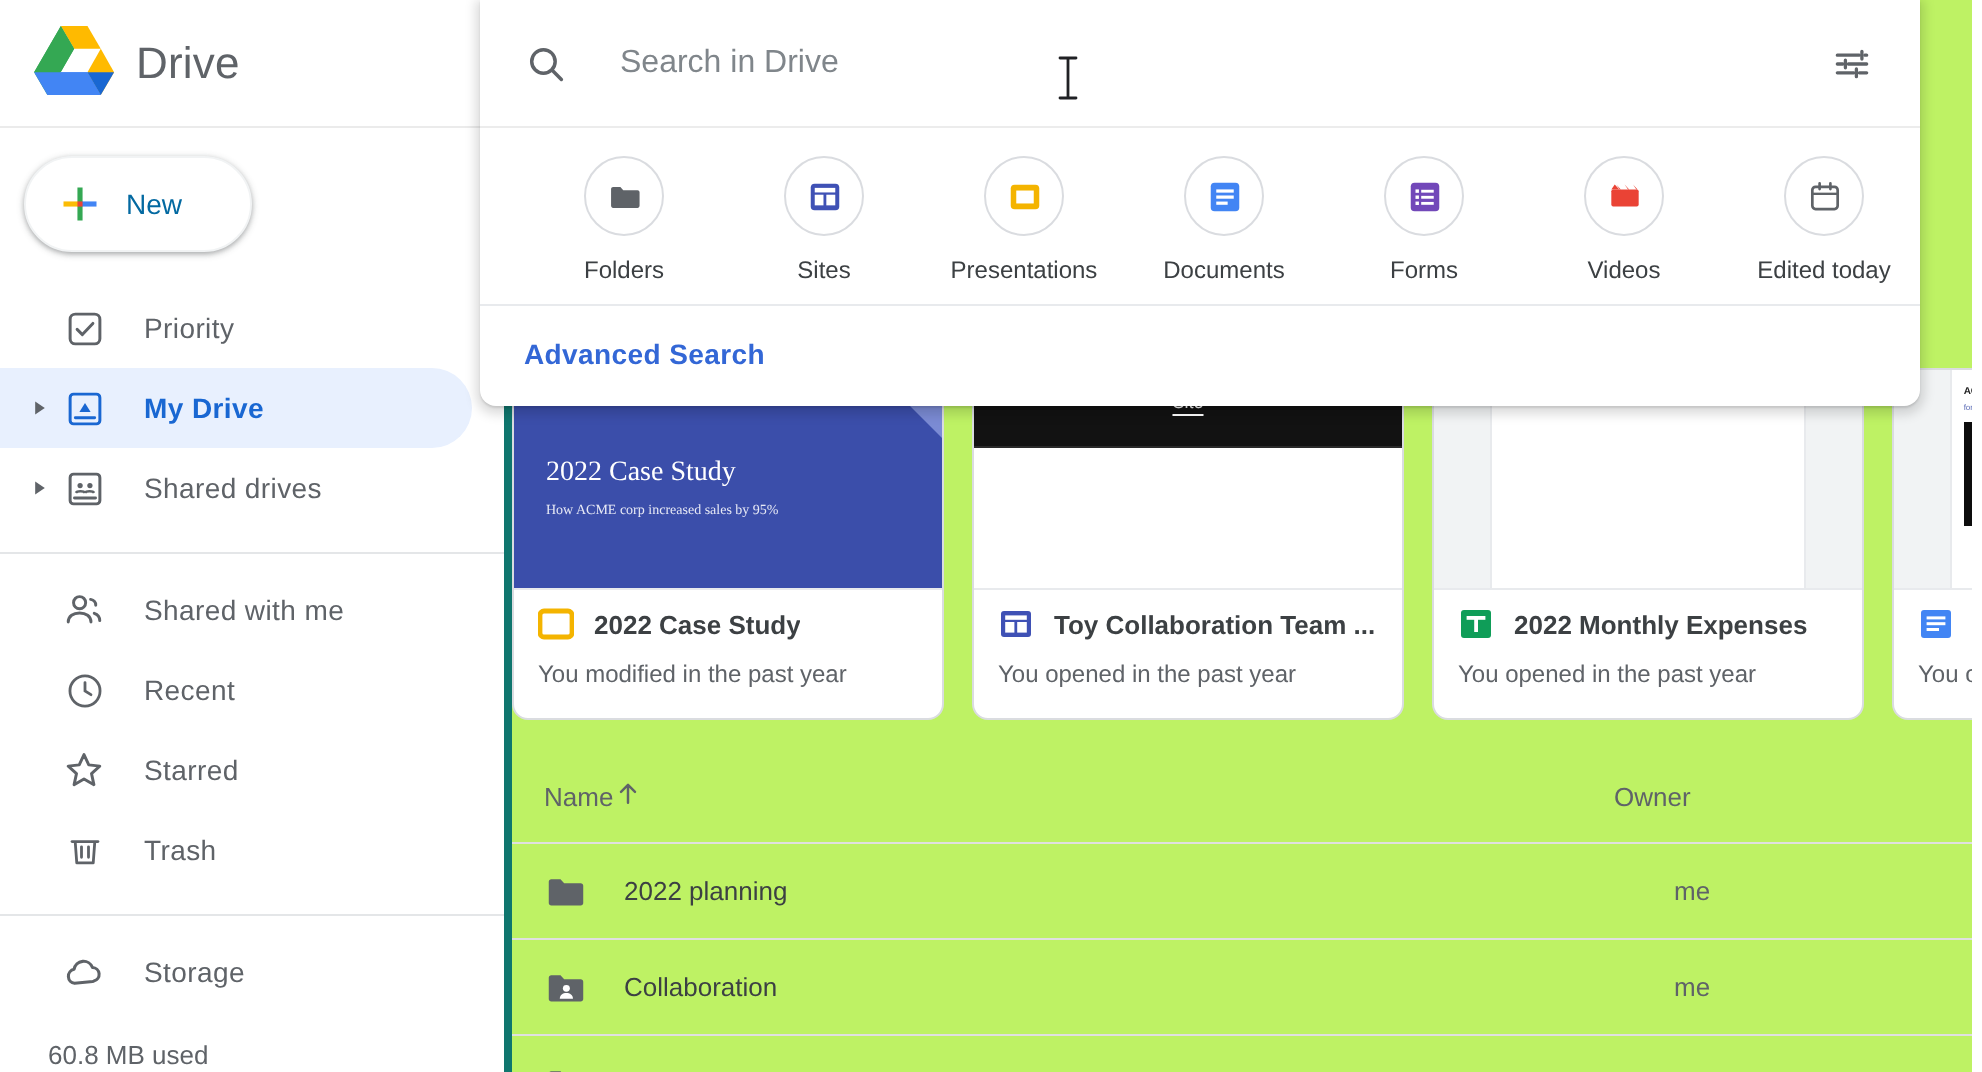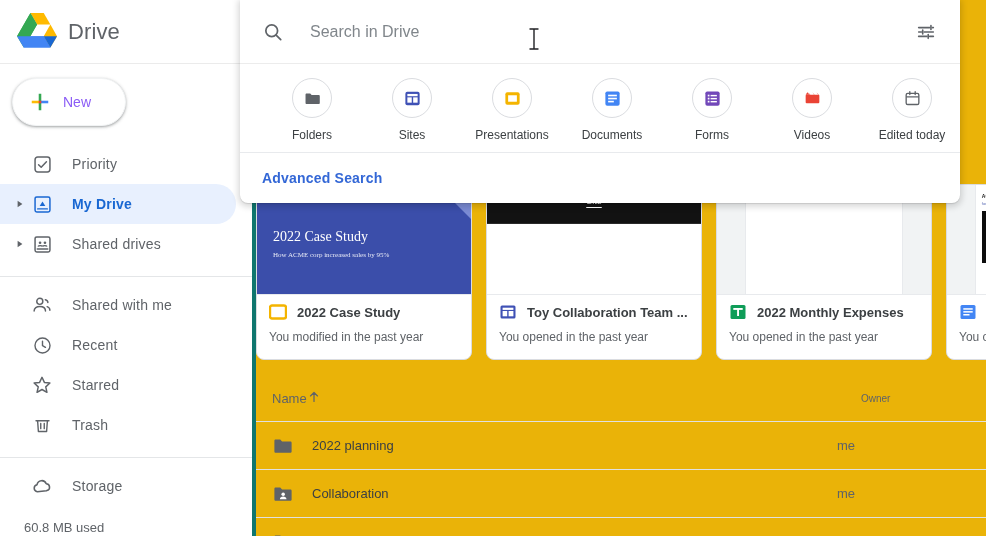--- a/index.html
+++ b/index.html
@@ -32,21 +32,21 @@
     margin: 14px 0 0 12px;
     width: 114px; height: 48px;
     background: #fff;
     border: 1px solid #f1f3f4;
     border-radius: 24px;
     box-shadow: 0 1px 2px rgba(60,64,67,.3), 0 1px 3px 1px rgba(60,64,67,.15);
     display: flex; align-items: center; gap: 12px;
     padding-left: 16px;
     cursor: pointer;
   }
-  .new-btn-label { font-size: 14px; color: #8b5cf6; font-weight: 500; }
+  .new-btn-label { font-size: 14px; color: #0369a1; font-weight: 500; }
   .plus-icon { width: 22px; height: 22px; flex: none; }
 
   .nav { margin-top: 18px; }
   .nav-sep {
     height: 1px; background: #e4e6e8;
     margin: 12px 0 8px 0;
   }
   .nav-item {
     position: relative;
     height: 40px;
@@ -74,21 +74,21 @@
   .nav-item.active .nav-label { color: #1967d2; font-weight: 700; }
   .storage-used {
     font-size: 13px; color: #5f6368;
     margin: 14px 0 0 24px;
   }
 
   
   .main {
     position: absolute; left: 256px; top: 0;
     width: 730px; height: 536px;
-    background: #eab308; overflow: hidden;
+    background: #bef264; overflow: hidden;
   }
 
   
   .cards-strip {
     position: absolute; left: 0; top: 184px;
     width: 735px; height: 180px;
     display: flex; gap: 0;
   }
   .card {
     width: 216px; height: 176px; flex: none;
@@ -200,22 +200,22 @@
     border-bottom: 1px solid #e0e0e0;
     padding: 0 16px 0 16px;
     position: relative;
   }
   .col-name {
     font-size: 13px; color: #5f6368; font-weight: 500;
     display: flex; align-items: center; gap: 0;
     cursor: pointer;
   }
   .col-owner {
-    position: absolute; left: 605px;
-    font-size: 10px; color: #5f6368; font-weight: 500;
+    position: absolute; left: 551px;
+    font-size: 13px; color: #5f6368; font-weight: 500;
     cursor: pointer;
   }
   .list-row {
     height: 48px;
     display: flex; align-items: center;
     border-bottom: 1px solid #e0e0e0;
     padding-left: 16px;
     position: relative;
     cursor: pointer;
   }

